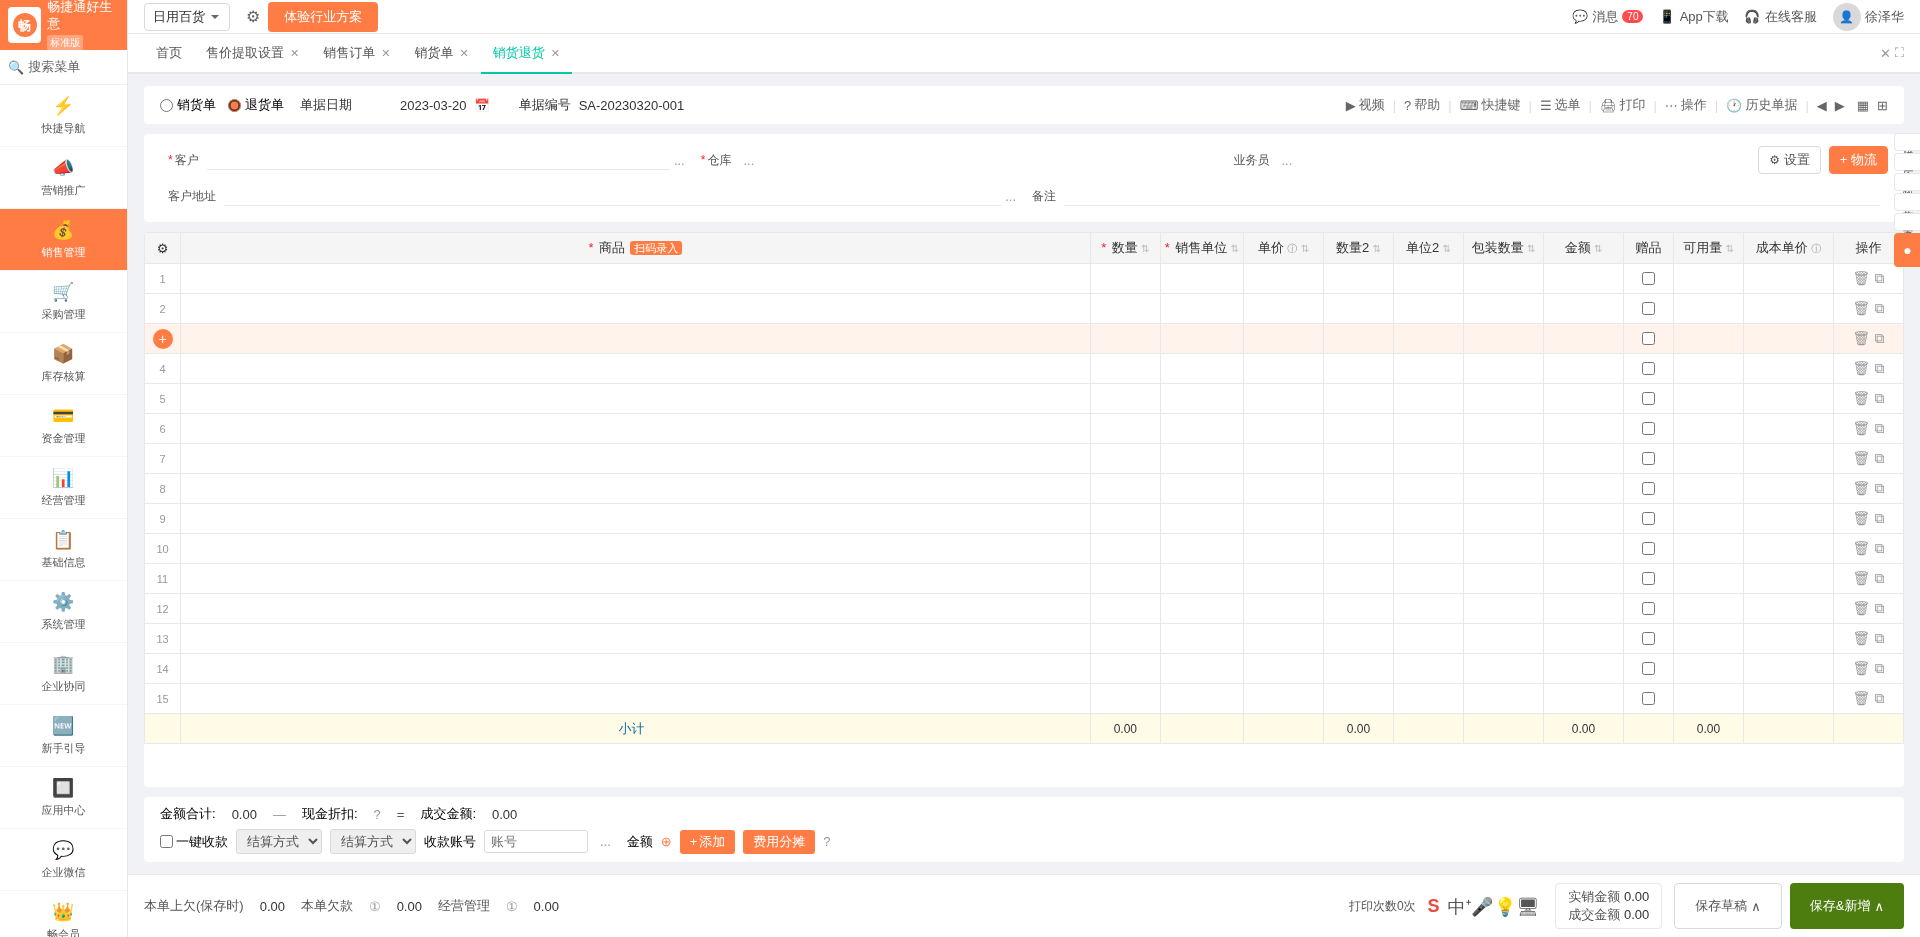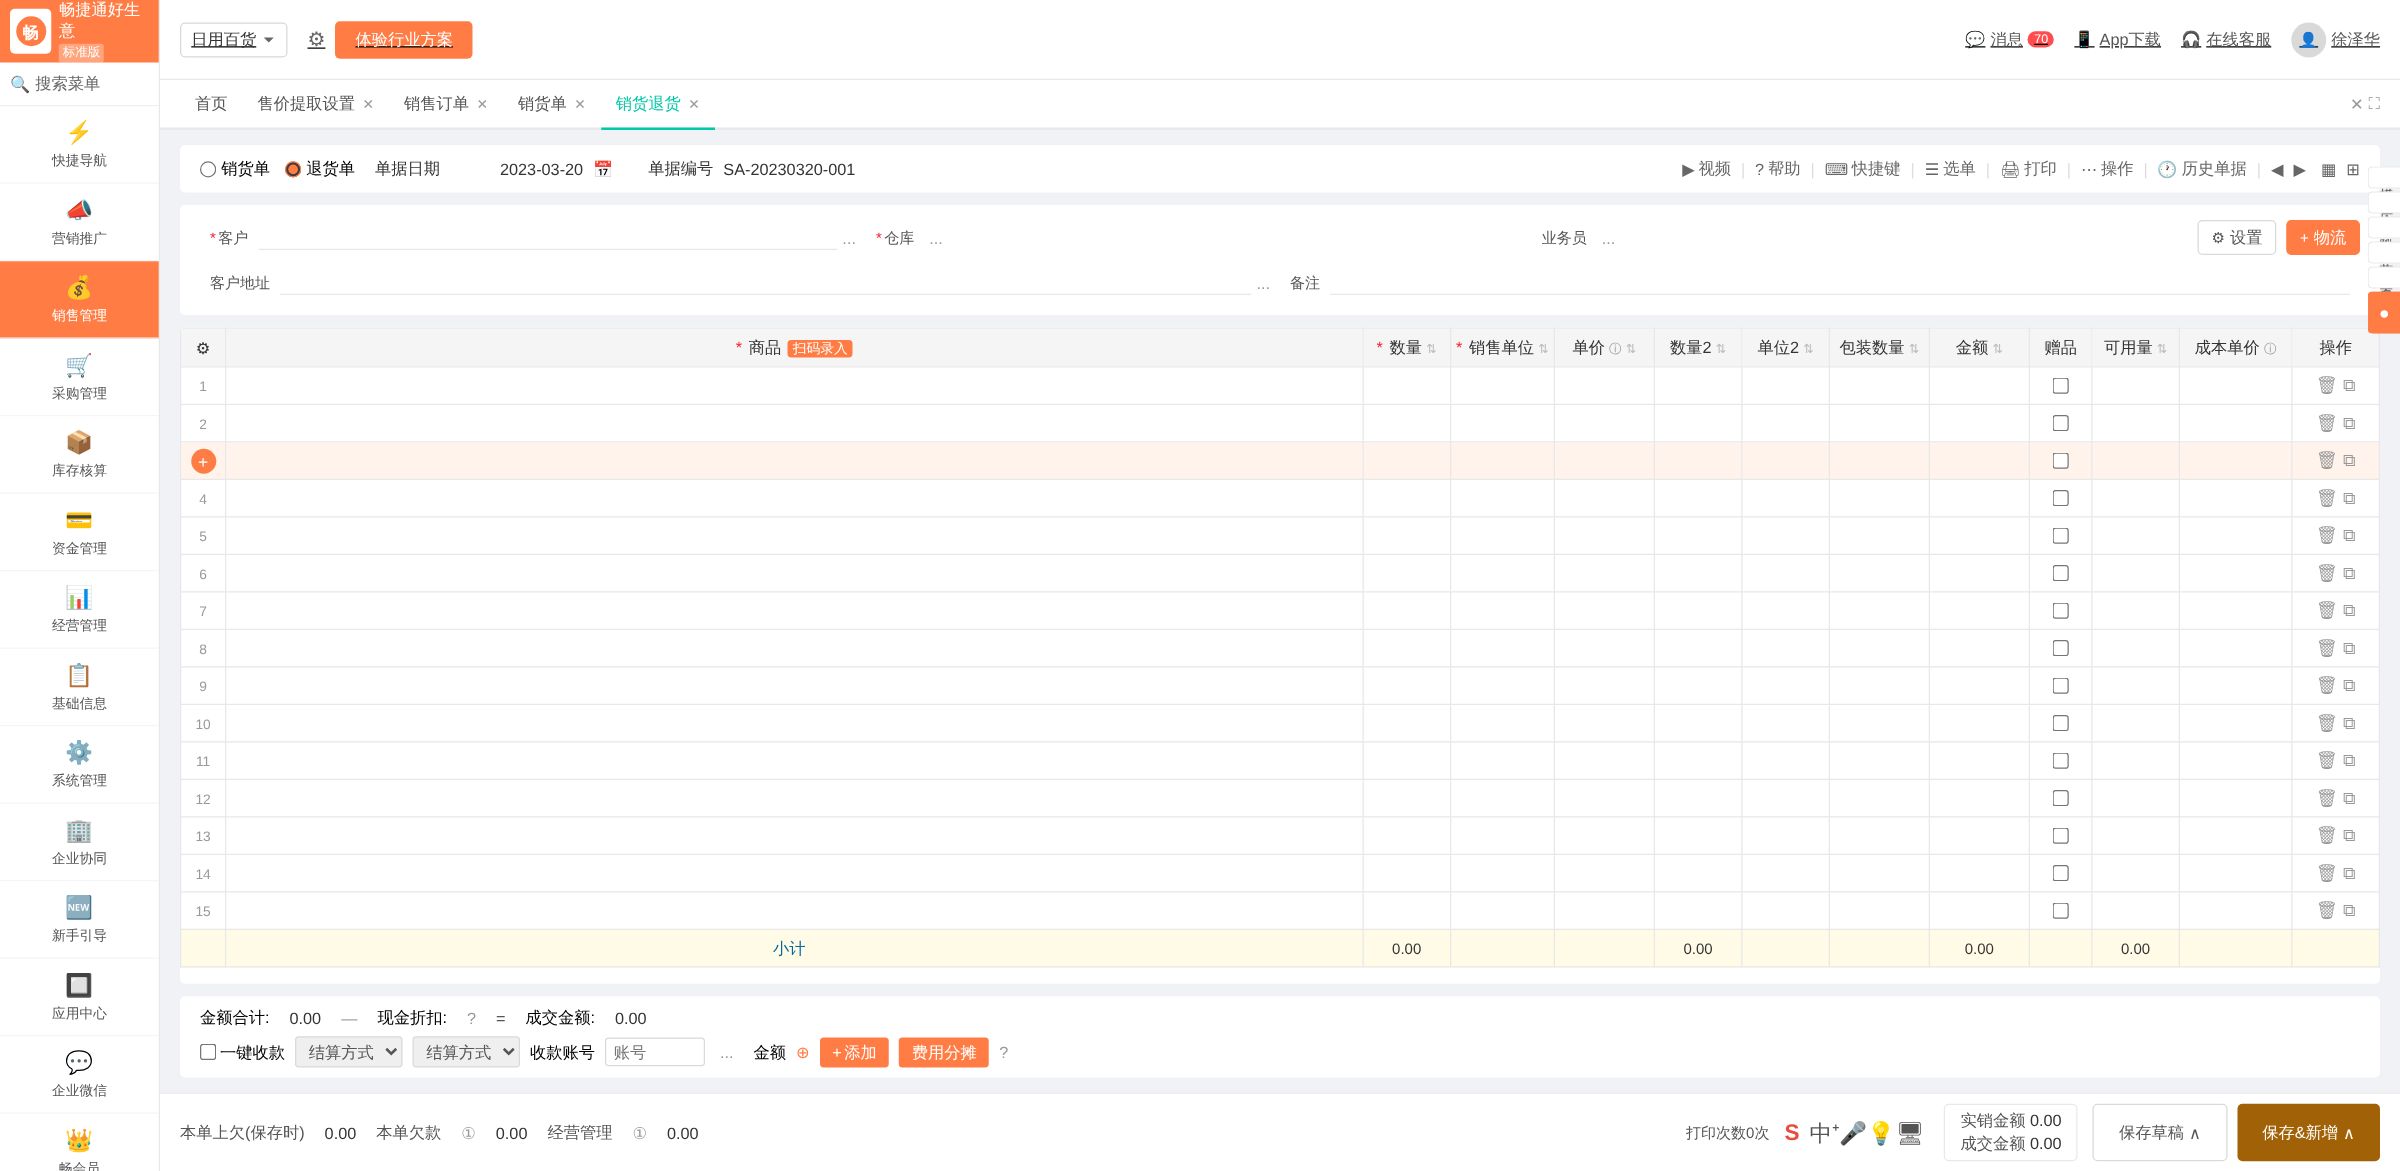--- a/index.html
+++ b/index.html
@@ -15,21 +15,21 @@
     .sidebar-search { display: flex; align-items: center; padding: 8px; border-bottom: 1px solid #f0f0f0; cursor: pointer; color: #666; gap: 4px; }
     .sidebar-item { display: flex; flex-direction: column; align-items: center; padding: 10px 4px; cursor: pointer; color: #555; border-bottom: 1px solid #f5f5f5; gap: 4px; }
     .sidebar-item.active { background: #ff7d45; color: #fff; }
     .sidebar-item .icon { font-size: 18px; }
     .sidebar-item .label { font-size: 11px; text-align: center; }
 
     
     .main { flex: 1; display: flex; flex-direction: column; overflow: hidden; }
 
     
-    .topbar { background: #fff; height: 64px; display: flex; align-items: center; padding: 0 16px; border-bottom: 1px solid #e8e8e8; justify-content: space-between; flex-shrink: 0; text-decoration: underline; }
+    .topbar { background: #fff; height: 34px; display: flex; align-items: center; padding: 0 16px; border-bottom: 1px solid #e8e8e8; justify-content: space-between; flex-shrink: 0; }
     .topbar-left { display: flex; align-items: center; gap: 8px; }
     .topbar-select { display: flex; align-items: center; gap: 4px; border: 1px solid #d9d9d9; border-radius: 4px; padding: 4px 8px; cursor: pointer; color: #333; }
     .topbar-select svg { width: 12px; height: 12px; }
     .topbar-gear { cursor: pointer; color: #666; font-size: 16px; margin-left: 8px; }
     .topbar-btn { background: #ff7d45; color: #fff; border: none; border-radius: 4px; padding: 6px 16px; cursor: pointer; font-size: 13px; }
     .topbar-right { display: flex; align-items: center; gap: 16px; color: #555; }
     .topbar-right-item { display: flex; align-items: center; gap: 4px; cursor: pointer; }
     .badge { background: #ff4d4f; color: #fff; border-radius: 10px; font-size: 10px; padding: 1px 5px; }
     .avatar { width: 28px; height: 28px; border-radius: 50%; background: #d9d9d9; display: flex; align-items: center; justify-content: center; font-size: 12px; }
 
@@ -99,32 +99,32 @@
     .col-action { width: 70px; }
 
     
     .form-footer { background: #fff; border-radius: 4px; padding: 8px 16px; }
     .footer-row1 { display: flex; align-items: center; gap: 16px; text-align: right; }
     .footer-dash { color: #999; }
     .footer-eq { color: #555; }
     .footer-row2 { display: flex; align-items: center; gap: 8px; margin-top: 6px; flex-wrap: wrap; }
     .pay-checkbox { display: flex; align-items: center; gap: 3px; cursor: pointer; }
     .footer-select { border: 1px solid #d9d9d9; border-radius: 3px; padding: 3px 6px; color: #555; cursor: pointer; }
-    .footer-input { border: 1px solid #d9d9d9; border-radius: 3px; padding: 3px 6px; color: #333; width: 80px; }
+    .footer-input { border: 1px solid #d9d9d9; border-radius: 3px; padding: 3px 6px; color: #333; width: 104px; }
     .add-btn { background: #ff7d45; color: #fff; border: none; border-radius: 3px; padding: 3px 10px; cursor: pointer; display: flex; align-items: center; gap: 2px; }
     .cost-split-btn { background: #ff7d45; color: #fff; border: none; border-radius: 3px; padding: 3px 10px; cursor: pointer; }
     .help-icon { color: #999; cursor: pointer; }
 
     
     .bottom-bar { background: #fff; border-top: 1px solid #e8e8e8; padding: 8px 16px; display: flex; align-items: center; flex-shrink: 0; }
     .bottom-info { display: flex; align-items: center; gap: 16px; color: #555; font-size: 12px; flex: 1; }
     .bottom-toolbar { display: flex; align-items: center; gap: 4px; margin-right: 16px; }
     .bottom-actions { display: flex; gap: 8px; margin-left: auto; }
     .btn-save-draft { border: 1px solid #d9d9d9; border-radius: 4px; padding: 6px 20px; cursor: pointer; background: #fff; color: #555; display: flex; align-items: center; gap: 4px; }
-    .btn-save-new { background: #a16207; color: #fff; border: none; border-radius: 4px; padding: 6px 20px; cursor: pointer; display: flex; align-items: center; gap: 4px; }
+    .btn-save-new { background: #4d7c0f; color: #fff; border: none; border-radius: 4px; padding: 6px 20px; cursor: pointer; display: flex; align-items: center; gap: 4px; }
 
     
     .right-float { position: fixed; right: 0; top: 50%; transform: translateY(-50%); display: flex; flex-direction: column; gap: 2px; }
 
     .table-scroll { overflow-y: auto; flex: 1; }
   </style>
 </head>
 <body>
 
 <div class="sidebar">

